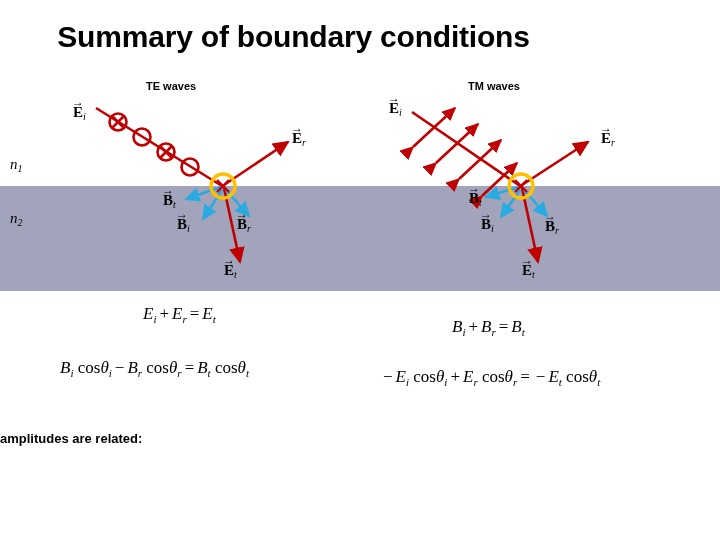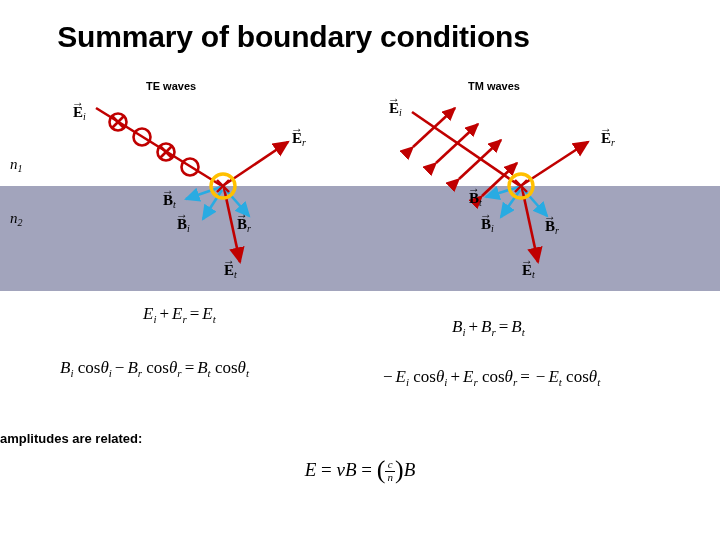--- a/index.html
+++ b/index.html
@@ -212,17 +212,14 @@
   <div class="equation" id="eq-tm-1">
     <i>B</i><span class="sub">i</span><span class="op">+</span><i>B</i><span class="sub">r</span><span class="op">=</span><i>B</i><span class="sub">t</span>
   </div>
 
   <div class="equation" id="eq-tm-2">
     <span class="op">−</span><i>E</i><span class="sub">i</span>&nbsp;<span class="fn">cos</span><i>θ</i><span class="sub">i</span><span class="op">+</span><i>E</i><span class="sub">r</span>&nbsp;<span class="fn">cos</span><i>θ</i><span class="sub">r</span><span class="op">=</span><span class="op">−</span><i>E</i><span class="sub">t</span>&nbsp;<span class="fn">cos</span><i>θ</i><span class="sub">t</span>
   </div>
 
   <div class="amp-note">amplitudes are related:</div>
 
-  <div id="eq-amp">
-    <i>E</i><span class="op">&nbsp;=&nbsp;</span><i>vB</i><span class="op">&nbsp;=&nbsp;</span><span class="paren">(</span><span class="frac"><span class="num">c</span><span class="den">n</span></span><span class="paren">)</span><i>B</i>
-  </div>
 
 </div>
 
 </body></html>

